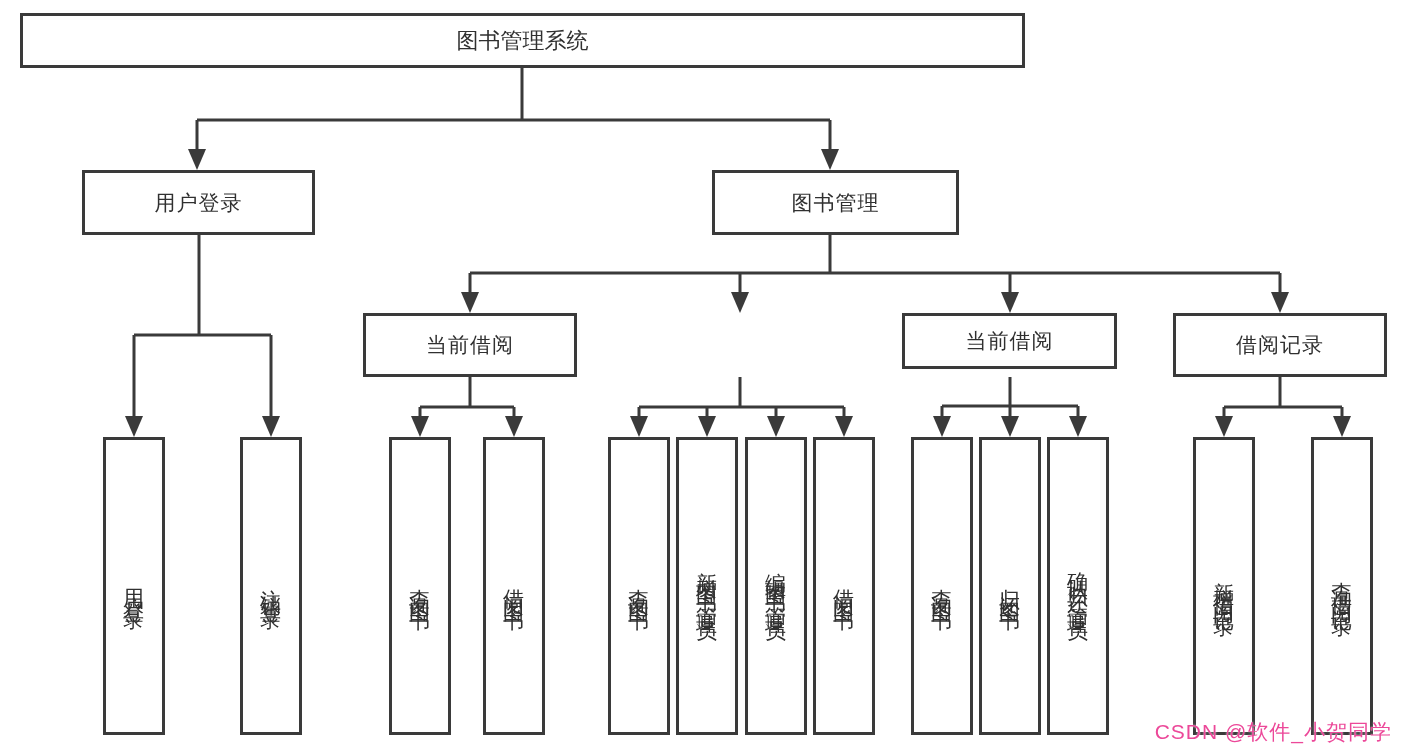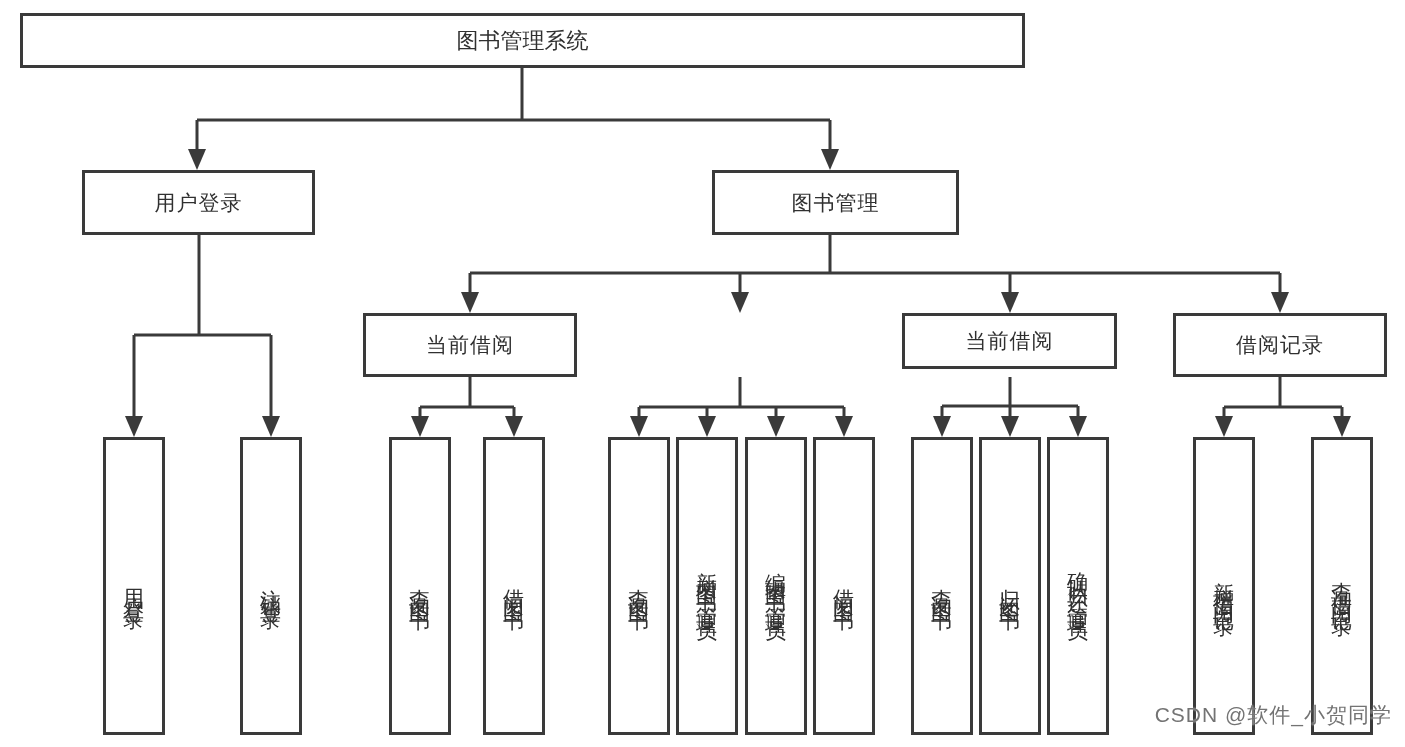--- a/index.html
+++ b/index.html
@@ -62,23 +62,23 @@
   #l-6  { left: 745px; }
   #l-7  { left: 813px; }
   #l-8  { left: 911px; }
   #l-9  { left: 979px; }
   #l-10 { left: 1047px; }
   #l-11 { left: 1193px; }
   #l-12 { left: 1311px; }
   #watermark {
     position: absolute;
     right: 13px;
-    bottom: 18px;
+    bottom: 1px;
     font-size: 21px;
-    color: #737373;
+    color: #ec4899;
     text-shadow: 0 0 2px rgba(255,255,255,0.9);
     letter-spacing: 1px;
   }
 </style>
 </head>
 <body>
 
 <div id="canvas">
 
   <svg id="wires" viewBox="0 0 1405 747" xmlns="http://www.w3.org/2000/svg">

